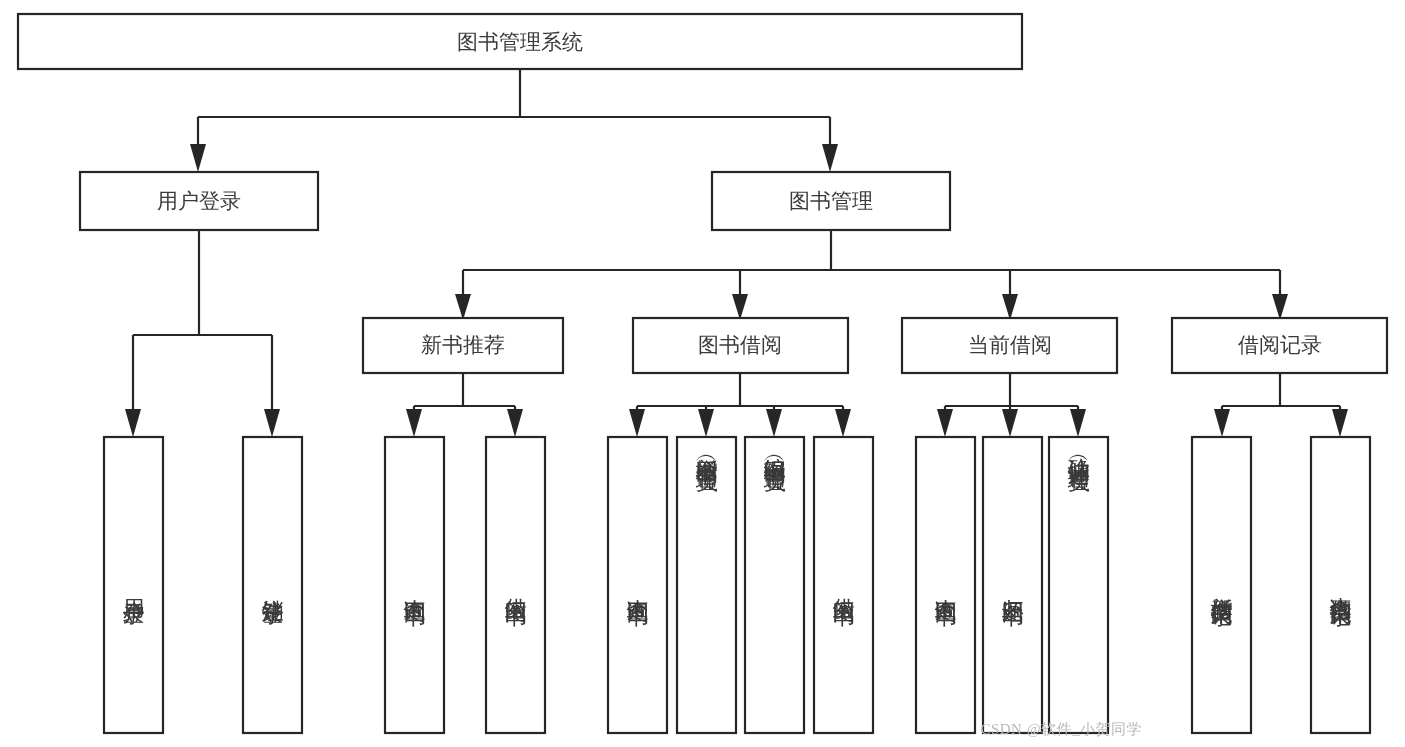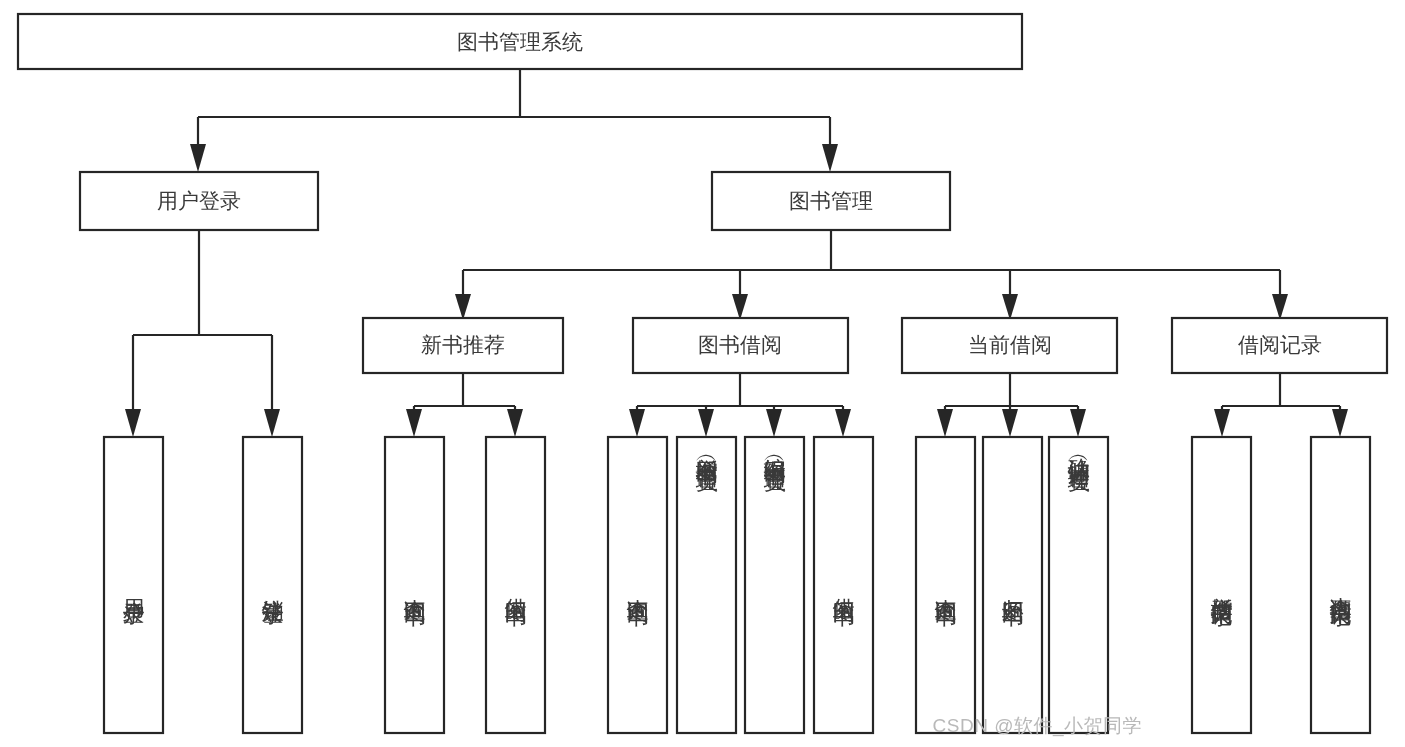--- a/index.html
+++ b/index.html
@@ -63,22 +63,22 @@
     font-size: 22px;
     line-height: 1.12;
     letter-spacing: 2px;
     color: #3a3a3a;
     white-space: nowrap;
   }
   .watermark {
     position: absolute;
     right: 8px;
     bottom: 8px;
-    font-family: Liberation Sans, sans-serif;
-    font-size: 19px;
+    font-family: Liberation Serif, serif;
+    font-size: 15px;
     color: #b9b9b9;
     letter-spacing: 0.5px;
     white-space: nowrap;
   }
 </style>
 </head>
 <body>
 
 <div id="diagram-root">
 

